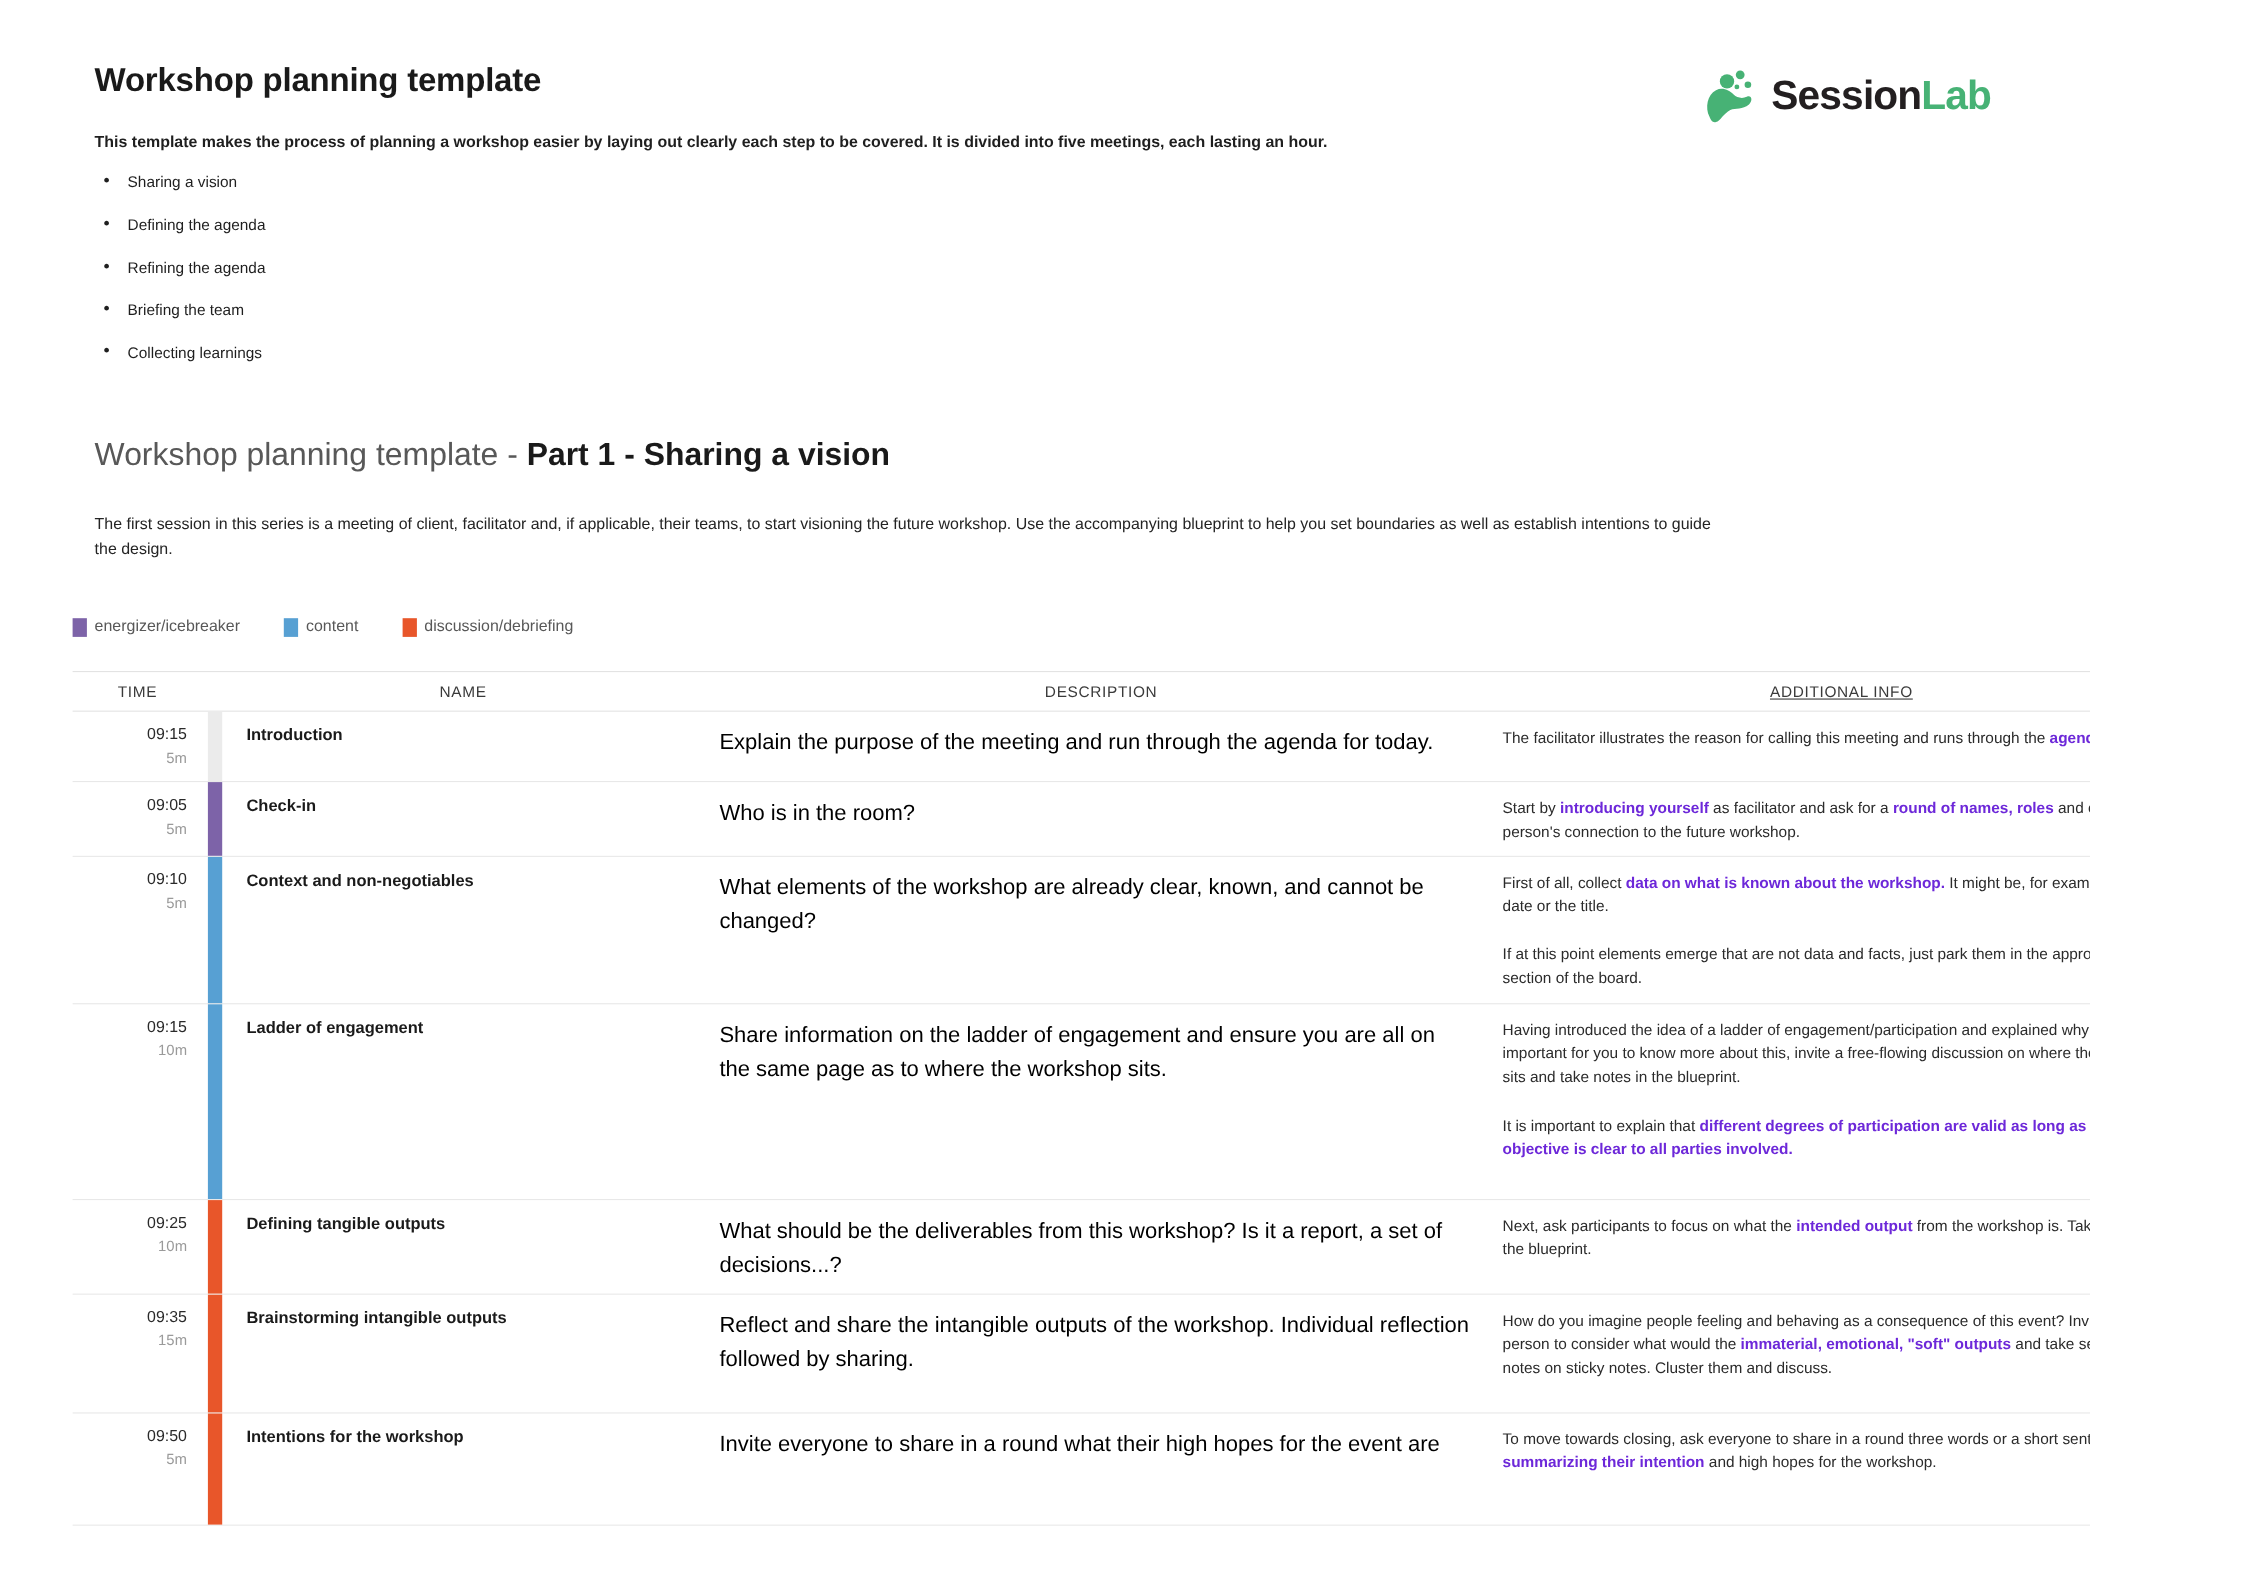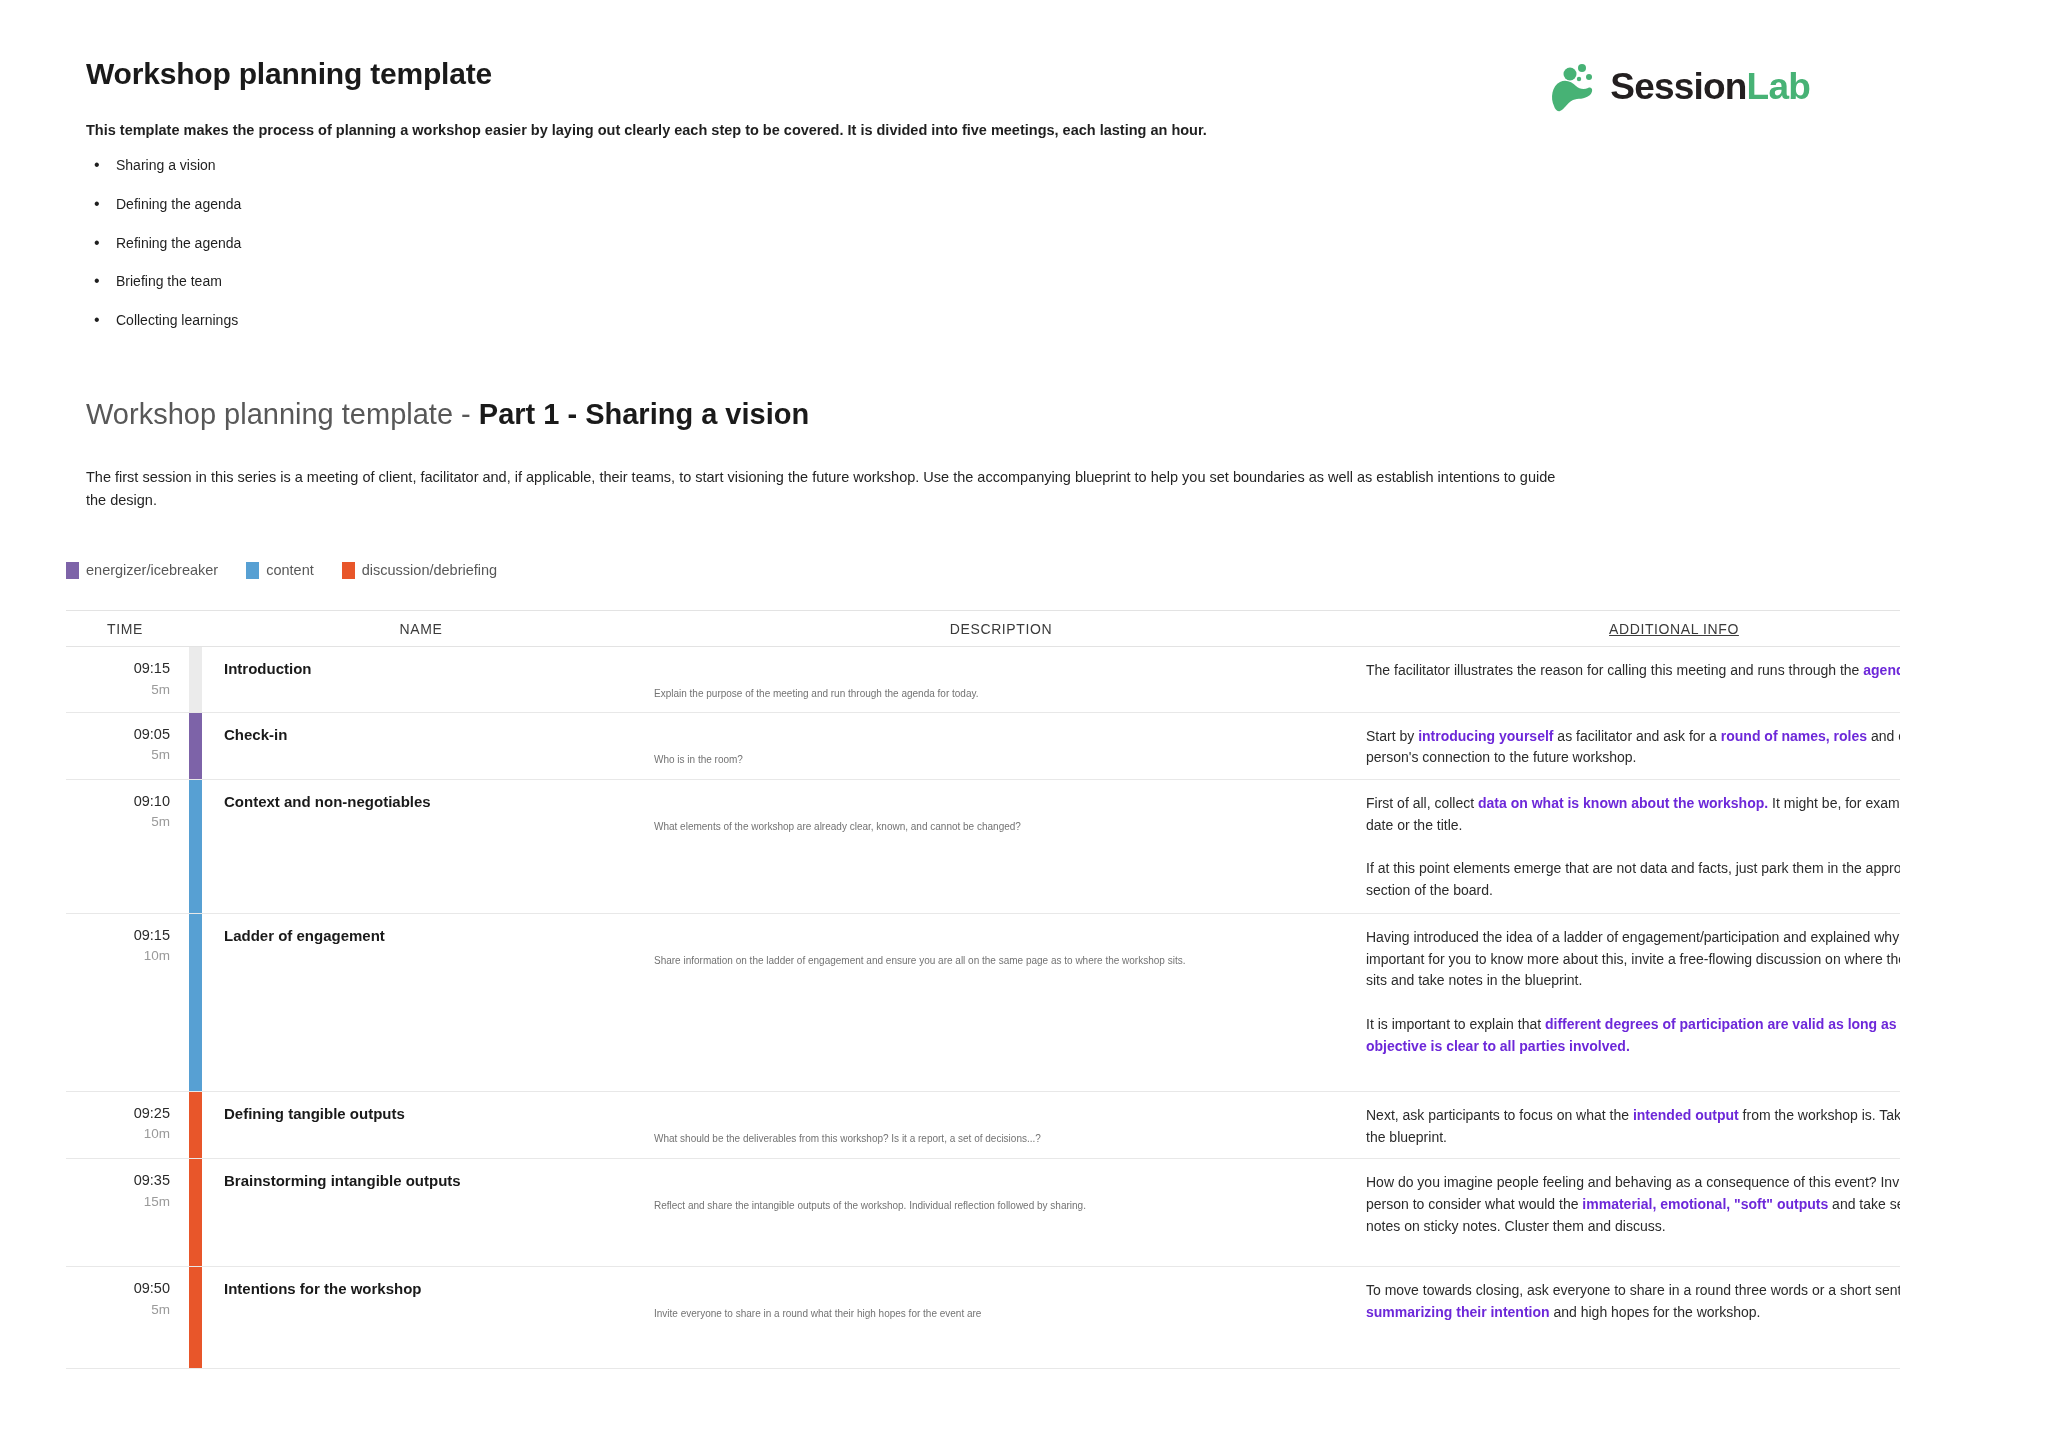--- a/index.html
+++ b/index.html
@@ -114,21 +114,21 @@
     max-width: 1470px;
   }
 
   
   .legend {
     position: absolute;
     top: 562px;
     left: 66px;
     display: flex;
     align-items: center;
-    gap: 12px;
+    gap: 24px;
   }
   .legend-item {
     display: flex;
     align-items: center;
     gap: 7px;
     margin-right: 16px;
   }
   .legend-swatch {
     width: 13px;
     height: 17px;
@@ -220,24 +220,23 @@
     color: #1a1a1a;
     line-height: 1.35;
   }
 
   .cell-desc {
     width: 730px;
     flex: 0 0 730px;
     padding: 13px 30px 10px 18px;
   }
   .cell-desc p {
-    font-size: 10px;
-    color: #737373;
+    font-size: 20px;
+    color: #000000;
     line-height: 1.55;
-    margin-top: 26px;
   }
 
   .cell-info {
     width: 616px;
     flex: 0 0 616px;
     padding: 13px 10px 10px 0;
   }
   .cell-info p {
     font-size: 14px;
     color: #2b2b2b;

